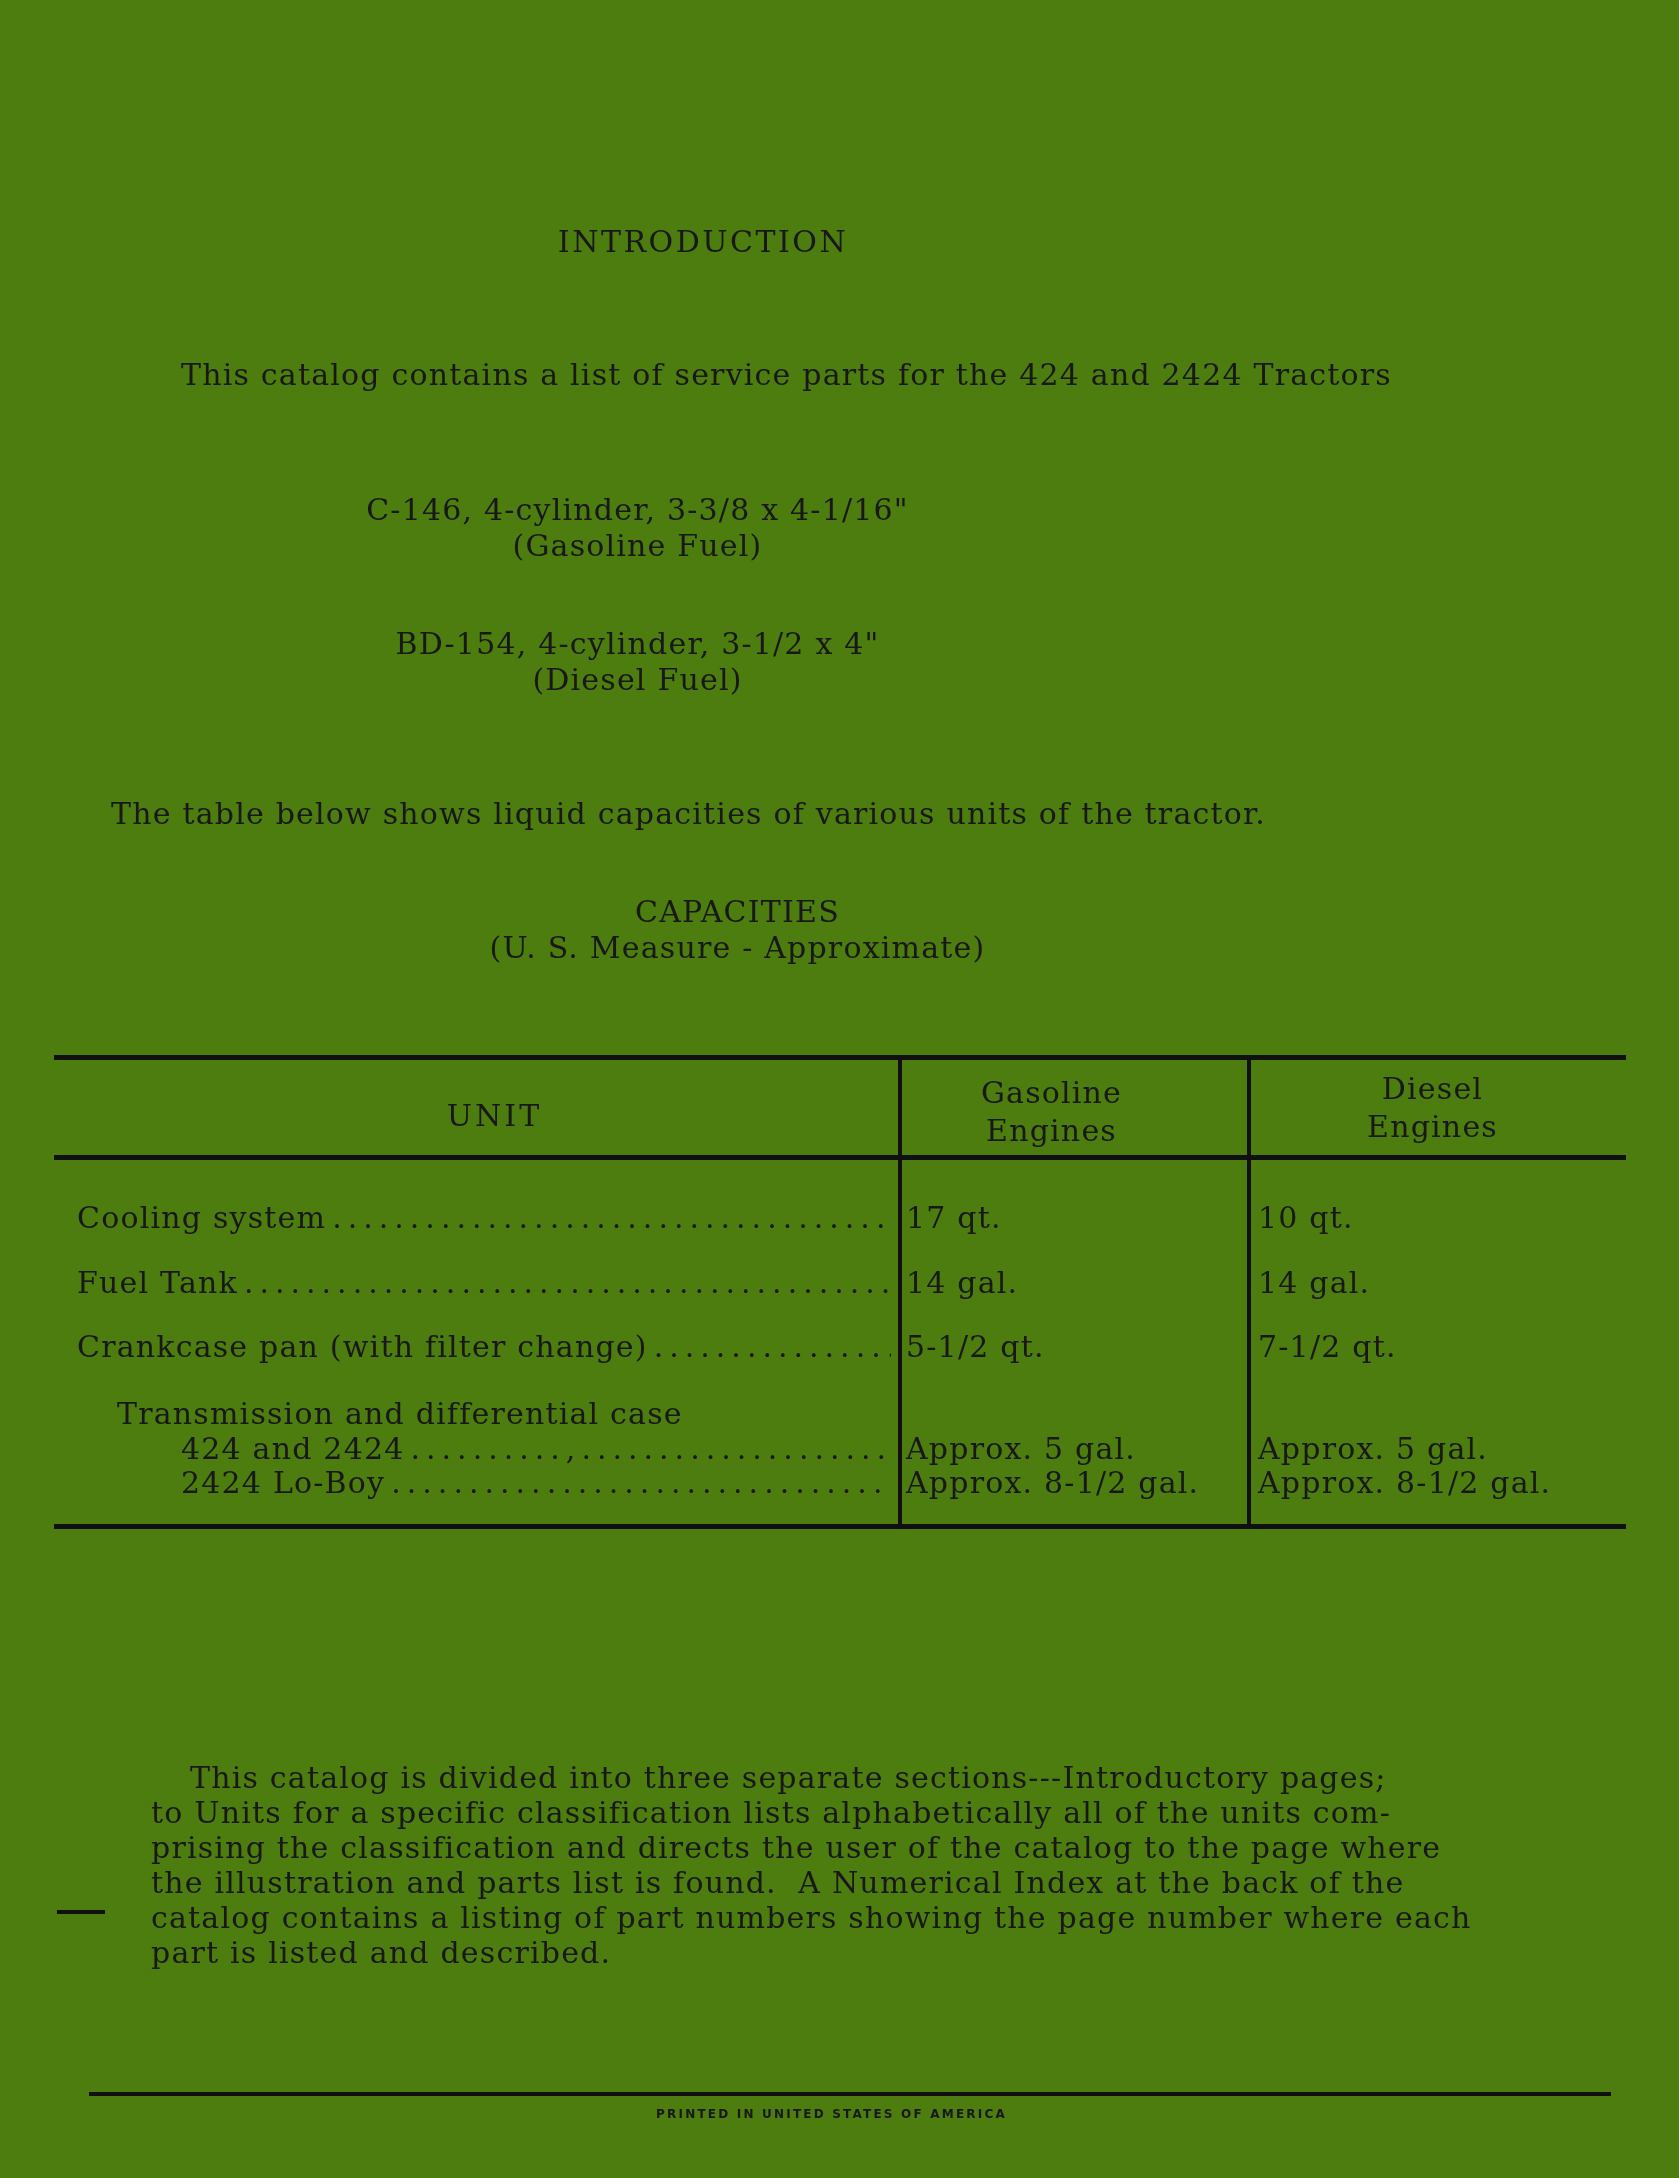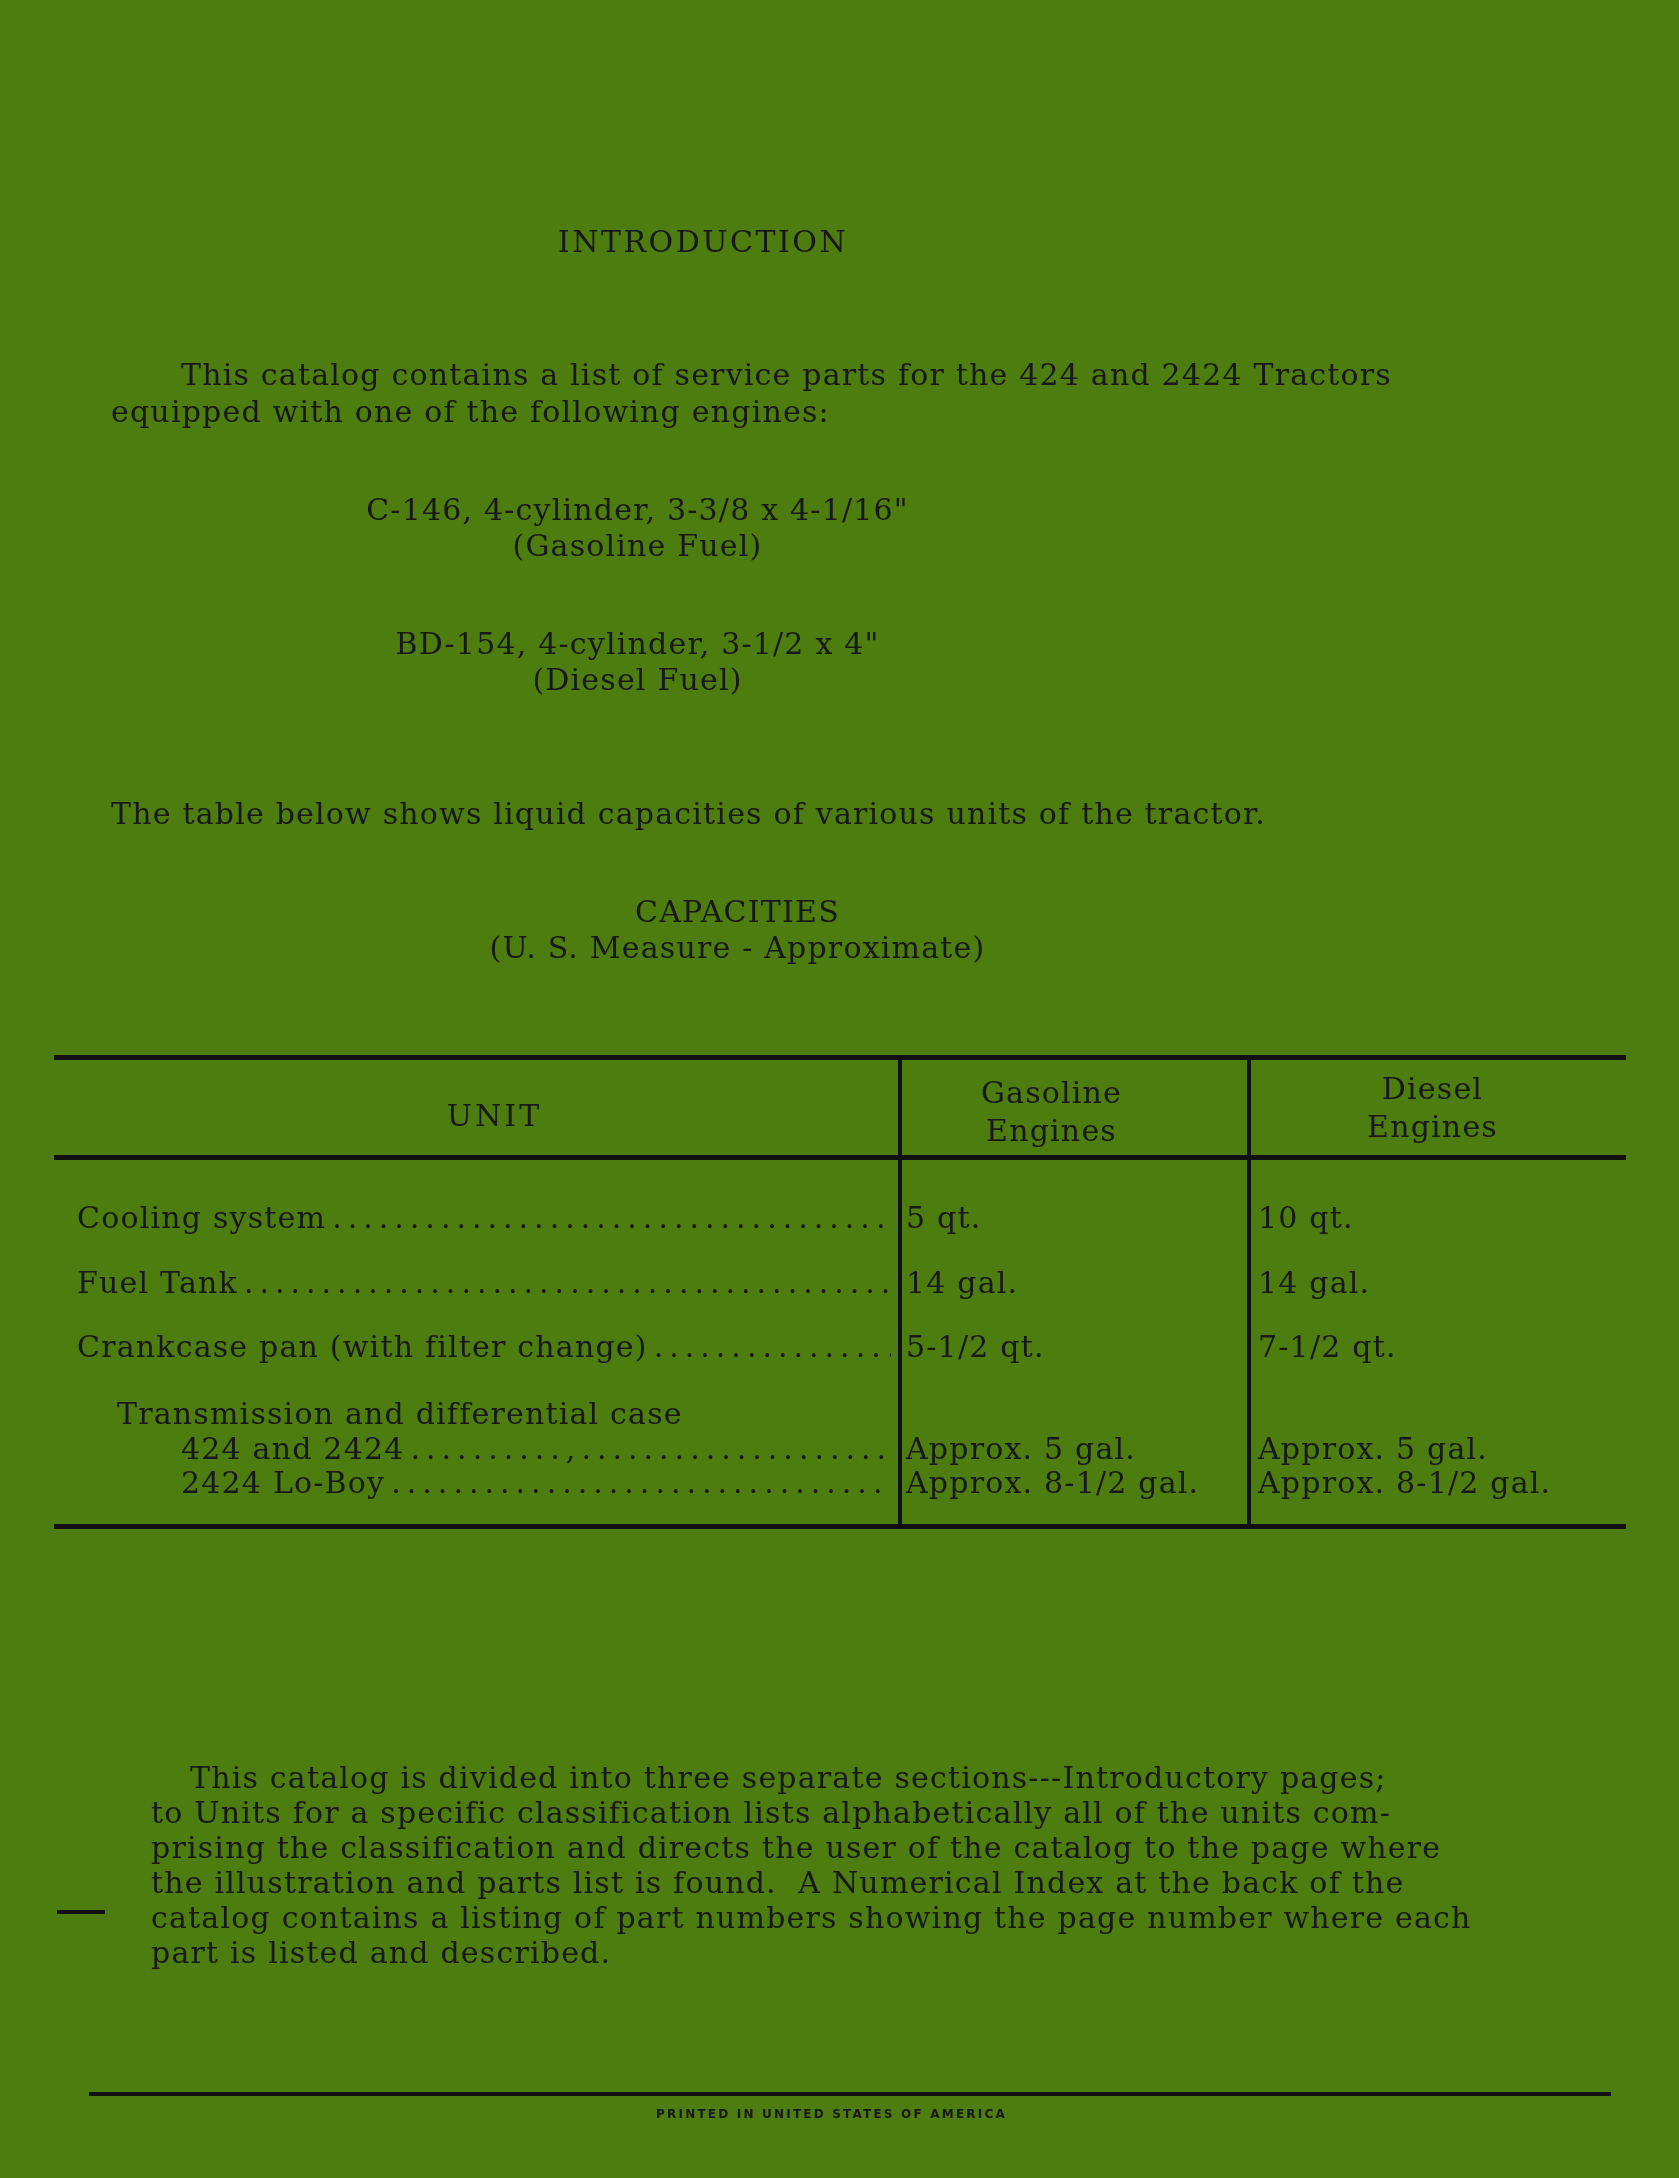--- a/index.html
+++ b/index.html
@@ -66,21 +66,20 @@
 </style>
 </head>
 <body>
 
 <div class="page">
 
   <div class="abs doc-title">INTRODUCTION</div>
 
   <div class="abs para1">
     <div class="line indent">This catalog contains a list of service parts for the 424 and 2424 Tractors</div>
-    <div class="line">equipped with one of the following engines:</div>
   </div>
 
   <div class="abs engine-block engine-1">
     <div class="line">C-146, 4-cylinder, 3-3/8 x 4-1/16"</div>
     <div class="line">(Gasoline Fuel)</div>
   </div>
 
   <div class="abs engine-block engine-2">
     <div class="line">BD-154, 4-cylinder, 3-1/2 x 4"</div>
     <div class="line">(Diesel Fuel)</div>
@@ -109,21 +108,21 @@
   <div class="abs diesel-head">
     <div class="line">Diesel</div>
     <div class="line">Engines</div>
   </div>
 
   <div class="abs t-row row-0">
     <div class="t-unitcell">
       <span class="t-label">Cooling system</span>
       <span class="t-dots">................................................</span>
     </div>
-    <div class="t-gas">5 qt.</div>
+    <div class="t-gas">17 qt.</div>
     <div class="t-diesel">10 qt.</div>
   </div>
 
   <div class="abs t-row row-1">
     <div class="t-unitcell">
       <span class="t-label">Fuel Tank</span>
       <span class="t-dots">................................................</span>
     </div>
     <div class="t-gas">14 gal.</div>
     <div class="t-diesel">14 gal.</div>

